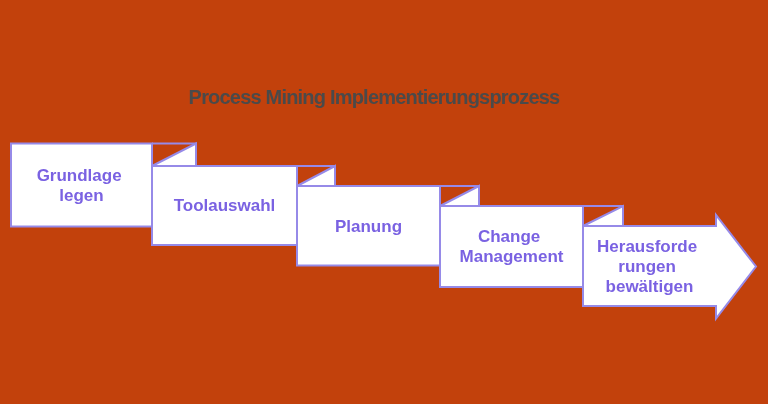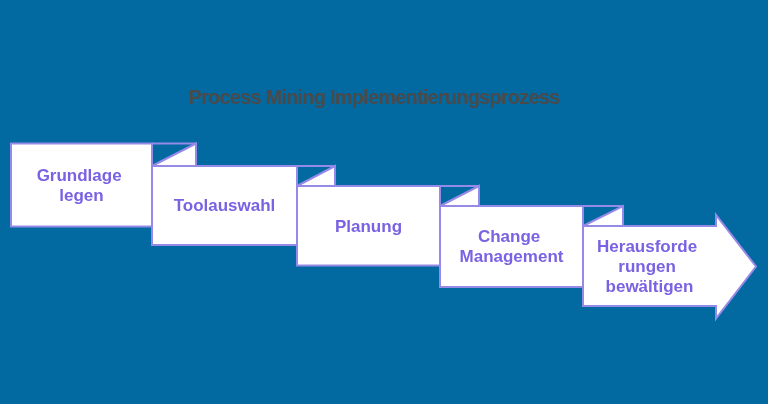--- a/index.html
+++ b/index.html
@@ -4,21 +4,21 @@
 <style>
   html, body {
     margin: 0;
     padding: 0;
     background: #ffffff;
   }
   .canvas {
     position: relative;
     width: 768px;
     height: 404px;
-    background: #0369a1;
+    background: #c2410c;
     overflow: hidden;
     font-family: "Liberation Sans", sans-serif;
   }
   svg { display: block; }
   .title-text {
     font-family: "Liberation Sans", sans-serif;
     font-size: 20px;
     font-weight: 700;
     letter-spacing: -0.8px;
     fill: #4a4a4a;

